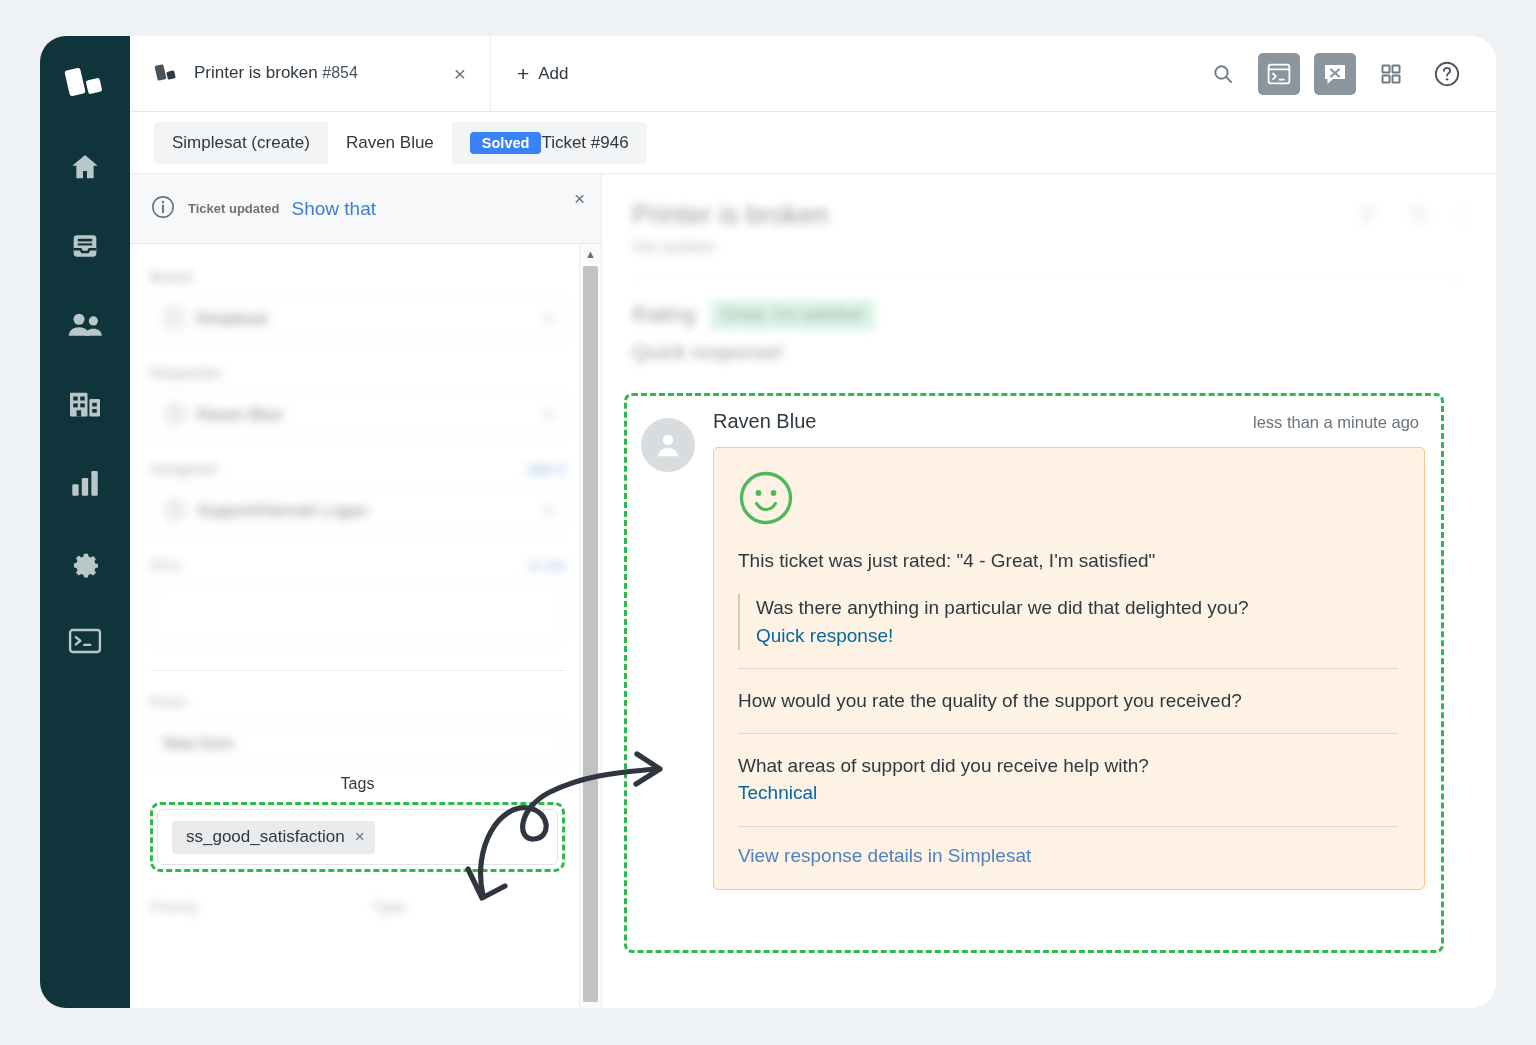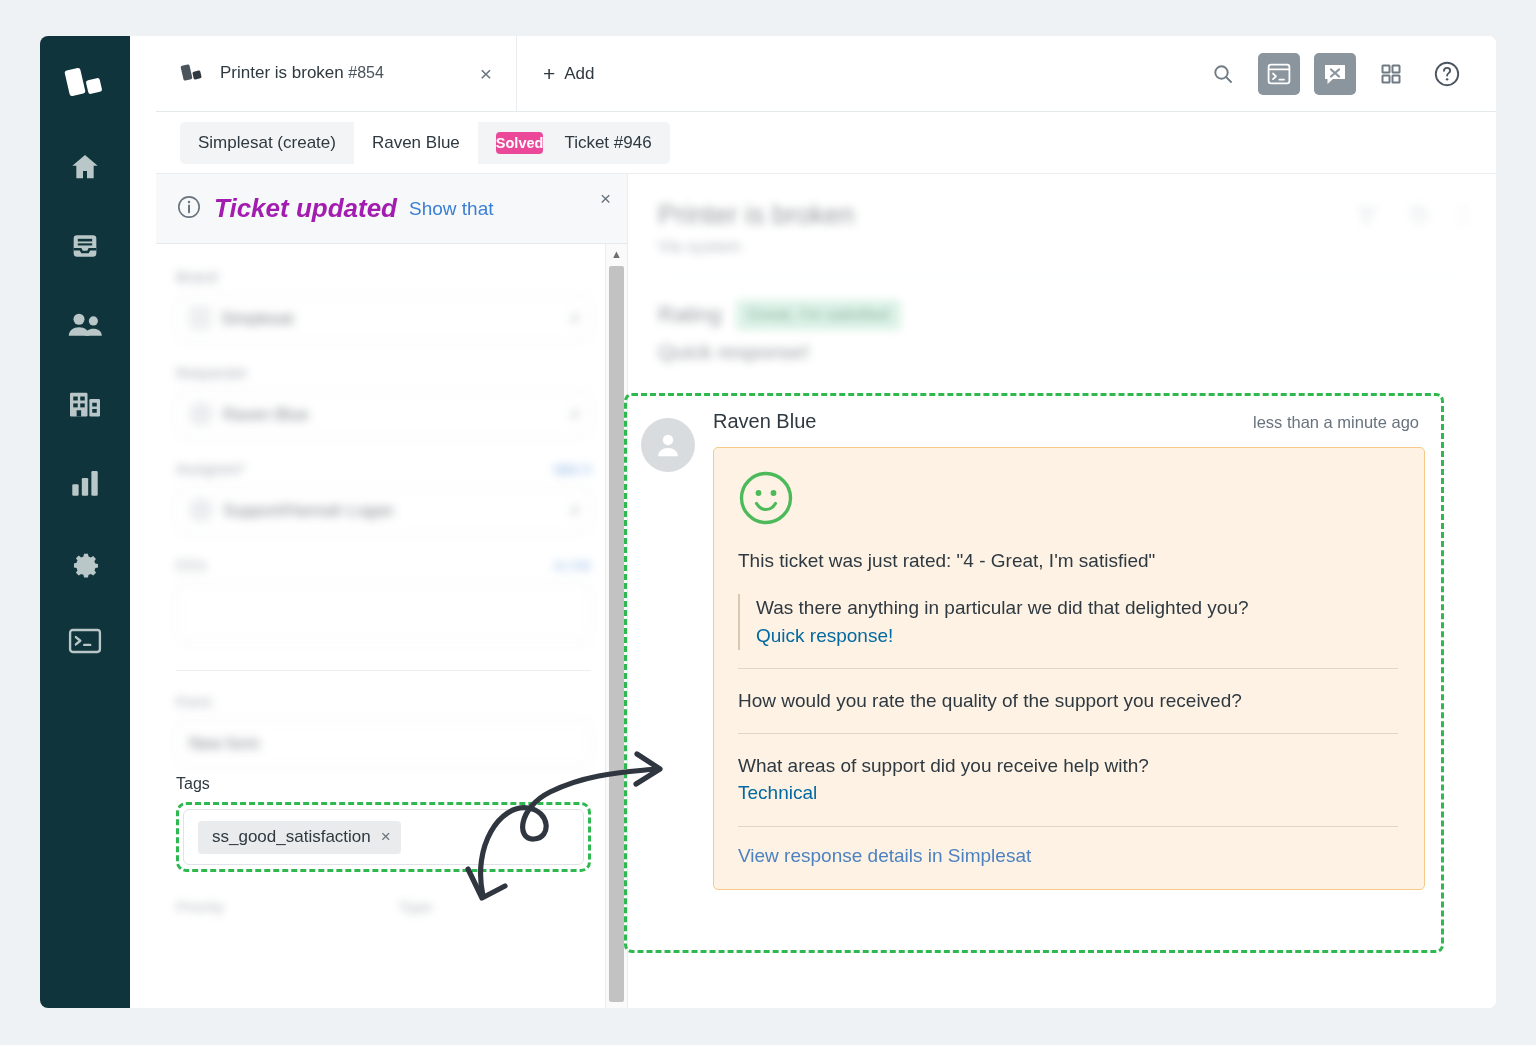--- a/index.html
+++ b/index.html
@@ -13,24 +13,23 @@
   }
 
   
   #app-window {
     position: absolute;
     left: 40px;
     top: 36px;
     width: 1456px;
     height: 972px;
     background: #ffffff;
-    border-radius: 8px;
+    border-radius: 26px;
     overflow: hidden;
     display: flex;
-    gap: 26px;
   }
 
   
   #rail {
     width: 90px;
     height: 100%;
     background: #10343b;
     flex: 0 0 90px;
     display: flex;
     flex-direction: column;
@@ -161,27 +160,27 @@
     align-items: center;
     padding: 0 18px;
     font-size: 17px;
     color: #2f3941;
     cursor: pointer;
     white-space: nowrap;
     justify-content: center;
   }
   .crumb.active { background: #ffffff; }
   .crumb .pill {
-    background: #ec4899;
+    background: #3b82f6;
     color: #fff;
     font-size: 14.5px;
     font-weight: bold;
     border-radius: 4px;
-    padding: 3px 0;
-    margin-right: 21px;
+    padding: 3px 12px;
+    margin-right: 0;
   }
 
   
   #body-row { flex: 1 1 auto; display: flex; min-height: 0; }
 
   
   #form-panel {
     width: 472px;
     flex: 0 0 472px;
     border-right: 1px solid #e9edf0;
@@ -195,21 +194,21 @@
     height: 70px;
     flex: 0 0 70px;
     background: #f7f8f9;
     border-bottom: 1px solid #e4e9ec;
     display: flex;
     align-items: center;
     padding: 0 14px 0 20px;
     gap: 12px;
     position: relative;
   }
-  #notice .notice-title { font-size: 26px; color: #a21caf; font-weight: 700; font-style: italic; }
+  #notice .notice-title { font-size: 13px; color: #737373; font-weight: 700; }
   #notice .notice-link  { font-size: 19px; color: #3b7fd4; cursor: pointer; }
   #notice .notice-x {
     position: absolute; right: 16px; top: 14px;
     font-size: 19px; color: #68737d; cursor: pointer;
   }
 
   #form-scroll {
     flex: 1 1 auto;
     min-height: 0;
     position: relative;
@@ -239,21 +238,21 @@
   .fld-box.tall { height: 62px; }
   .fld-box .chev { margin-left: auto; color:#68737d; font-size: 13px; }
   .sq { width: 22px; height: 24px; background: #e3e6e8; border-radius: 3px; }
   .circ { width: 24px; height: 24px; border-radius: 50%; background: #dfe3e6; }
   .blurred { filter: blur(5px); opacity: .62; user-select:none; }
   .blurred-lite { filter: blur(4.5px); opacity: .5; user-select:none; }
 
   .group-divider { border-top: 1px solid #eceff1; margin: 26px 0 22px 0; }
 
   
-  #tags-block { margin-top: 6px; position: relative; }
+  #tags-block { margin-top: 6px; position: relative; text-align: center; }
   #tags-label { font-size: 16px; color: #2f3941; margin-bottom: 9px; }
   #tags-highlight {
     border: 3px dashed #2eb84f;
     border-radius: 10px;
     padding: 4px;
   }
   #tags-box {
     min-height: 56px;
     border: 1px solid #dfe3e6;
     border-radius: 6px;

